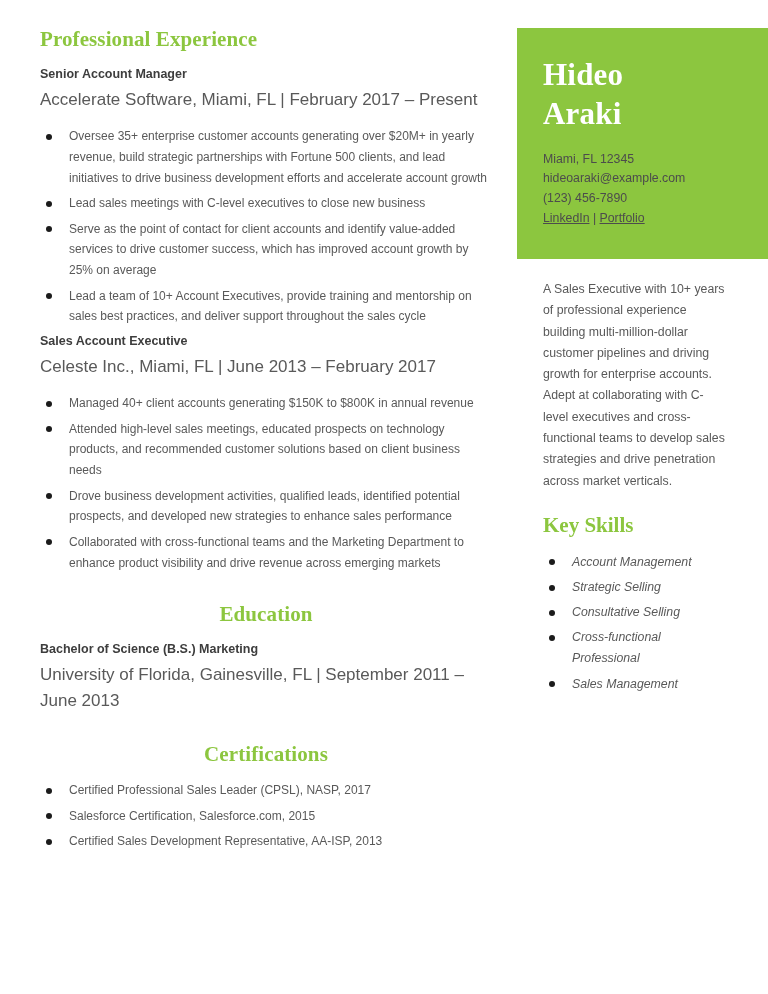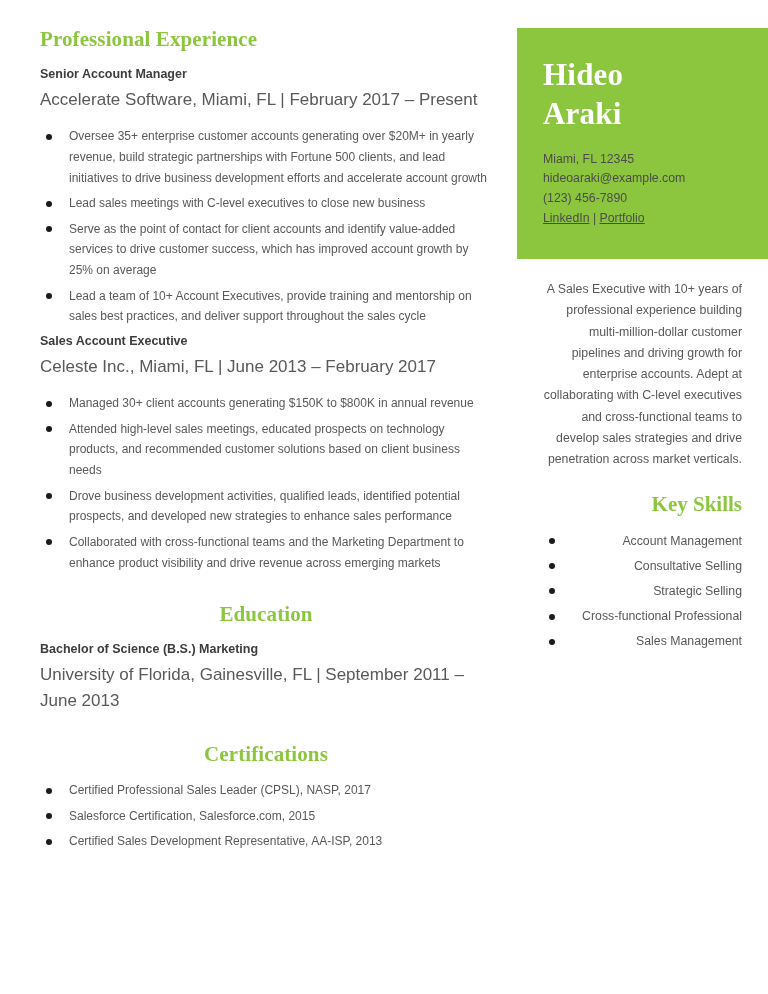--- a/index.html
+++ b/index.html
@@ -107,41 +107,41 @@
   .contact-links a {
     color: #4c4c4c;
     text-decoration: underline;
   }
   .contact-links .sep {
     text-decoration: none;
     color: #4c4c4c;
   }
 
   .side-body {
-    padding: 20px 26px 0 26px;
-    text-align: right;
+    padding: 20px 42px 0 26px;
   }
   .summary {
     font-size: 12.3px;
     color: #595959;
     line-height: 1.73;
     margin: 0 0 22px 0;
   }
   .side-heading {
     font-family: "Liberation Serif", serif;
     font-weight: bold;
     font-size: 21px;
     color: #8CC63F;
     margin: 0 0 15px 0;
     line-height: 1.1;
   }
   ul.skills {
     list-style: none;
     margin: 0;
     padding: 0;
+    font-style: italic;
   }
   ul.skills li {
     position: relative;
     padding-left: 29px;
     font-size: 12.3px;
     color: #595959;
     line-height: 1.72;
     margin-bottom: 4px;
   }
   ul.skills li::before {
@@ -172,21 +172,21 @@
         <li>Lead sales meetings with C-level executives to close new business</li>
         <li>Serve as the point of contact for client accounts and identify value-added services to drive customer success, which has improved account growth by 25% on average</li>
         <li>Lead a team of 10+ Account Executives, provide training and mentorship on sales best practices, and deliver support throughout the sales cycle</li>
       </ul>
     </div>
 
     <div class="entry">
       <div class="entry-title">Sales Account Executive</div>
       <div class="entry-meta">Celeste Inc., Miami, FL | June 2013 – February 2017</div>
       <ul class="bullets">
-        <li>Managed 30+ client accounts generating $150K to $800K in annual revenue</li>
+        <li>Managed 40+ client accounts generating $150K to $800K in annual revenue</li>
         <li>Attended high-level sales meetings, educated prospects on technology products, and recommended customer solutions based on client business needs</li>
         <li>Drove business development activities, qualified leads, identified potential prospects, and developed new strategies to enhance sales performance</li>
         <li>Collaborated with cross-functional teams and the Marketing Department to enhance product visibility and drive revenue across emerging markets</li>
       </ul>
     </div>
 
     <h1 class="section-heading spaced-top">Education</h1>
     <div class="entry">
       <div class="entry-title">Bachelor of Science (B.S.) Marketing</div>
       <div class="entry-meta">University of Florida, Gainesville, FL | September 2011 – June 2013</div>
@@ -213,22 +213,22 @@
       <div class="contact-line">(123) 456-7890</div>
       <div class="contact-line contact-links"><a href="#">LinkedIn</a><span class="sep"> | </span><a href="#">Portfolio</a></div>
     </div>
 
     <div class="side-body">
       <p class="summary">A Sales Executive with 10+ years of professional experience building multi-million-dollar customer pipelines and driving growth for enterprise accounts. Adept at collaborating with C-level executives and cross-functional teams to develop sales strategies and drive penetration across market verticals.</p>
 
       <h2 class="side-heading">Key Skills</h2>
       <ul class="skills">
         <li>Account Management</li>
+        <li>Strategic Selling</li>
         <li>Consultative Selling</li>
-        <li>Strategic Selling</li>
         <li>Cross-functional Professional</li>
         <li>Sales Management</li>
       </ul>
     </div>
 
   </div>
 
 </div>
 
 </body></html>

